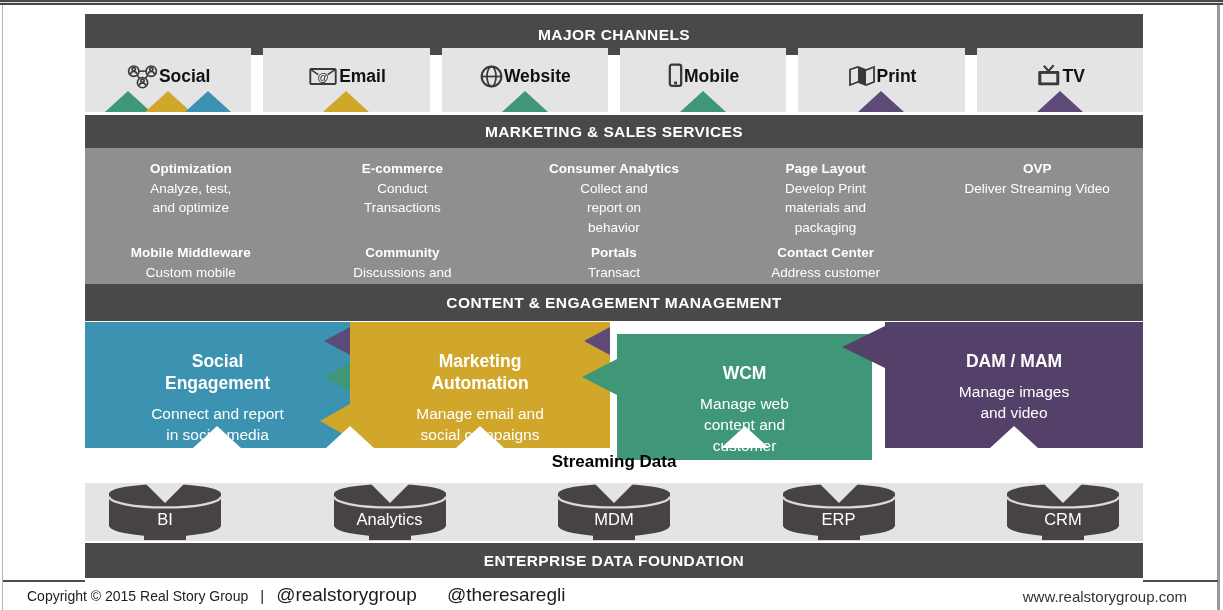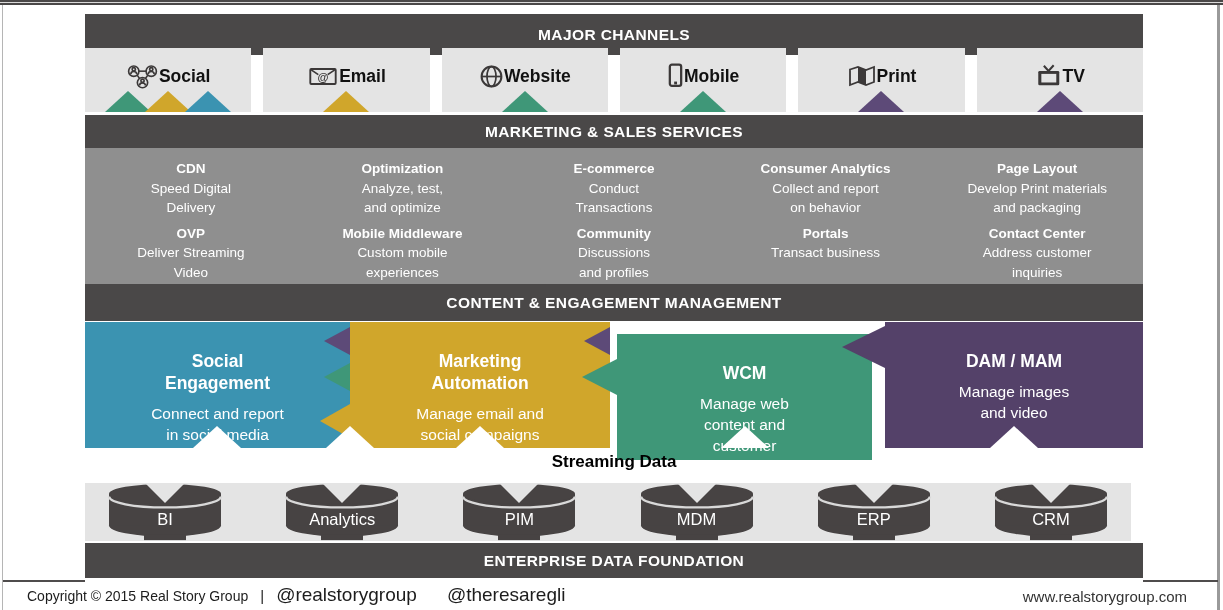--- a/index.html
+++ b/index.html
@@ -79,21 +79,21 @@
   #j2p{left:499px;top:5px;border-right-color:var(--purpleTri,#5d4a78);}
   #j2g{left:497px;top:37px;border-top-width:18px;border-bottom-width:18px;border-right-width:35px;border-right-color:var(--green,#3f9778);}
   #j3p{left:757px;top:4px;border-top-width:21px;border-bottom-width:21px;border-right-width:43px;border-right-color:var(--purple,#544169);}
 
   .wt{position:absolute;bottom:0;width:0;height:0;border-left:24px solid transparent;
       border-right:24px solid transparent;border-bottom:22px solid #fff;}
   #w0{left:108px;} #wj{left:241px;} #w1{left:371px;} #w2{left:636px;} #w3{left:905px;}
 
   
   .ed-label{position:absolute;top:452px;left:0;right:0;text-align:center;font-weight:bold;font-size:17px;color:#000;}
-  .dbband{position:absolute;top:483px;height:58px;left:0;right:12px;background:var(--lightbox,#e4e4e4);
+  .dbband{position:absolute;top:483px;height:58px;left:0;right:0;background:var(--lightbox,#e4e4e4);
           display:flex;justify-content:space-between;padding:0 15px;box-sizing:border-box;}
   .db{position:relative;width:130px;height:58px;}
   .db svg{display:block;}
   .db-label{position:absolute;top:27px;left:0;right:0;text-align:center;color:#fff;font-size:16.5px;}
 
   
   .rule{position:absolute;top:580px;height:2px;background:#4f4c4c;}
   #rule-l{left:3px;width:82px;}
   #rule-r{left:1143px;width:75px;}
   .footer-left{position:absolute;left:27px;top:584px;display:flex;align-items:baseline;color:#1c1c1c;}
@@ -214,24 +214,20 @@
         <div class="tris">
           <i class="tri-up t-purple"></i>
         </div>
       </div>
     </div>
 
     <div class="bar" id="bar-services">MARKETING &amp; SALES SERVICES</div>
 
     <div class="services">
       <div class="svc">
-        <div class="svc-title">CDN</div>
-        <div class="svc-desc">Speed Digital Delivery</div>
-      </div>
-      <div class="svc">
         <div class="svc-title">Optimization</div>
         <div class="svc-desc">Analyze, test, and optimize</div>
       </div>
       <div class="svc">
         <div class="svc-title">E-commerce</div>
         <div class="svc-desc">Conduct Transactions</div>
       </div>
       <div class="svc">
         <div class="svc-title">Consumer Analytics</div>
         <div class="svc-desc">Collect and report on behavior</div>
@@ -321,31 +317,20 @@
       </div>
       <div class="db">
         <svg width="130" height="58" viewBox="0 0 130 64" preserveAspectRatio="none">
           <ellipse cx="65" cy="47" rx="56" ry="12" fill="#474343"></ellipse>
           <rect x="9" y="12" width="112" height="35" fill="#474343"></rect>
           <ellipse cx="65" cy="12" rx="56" ry="11" fill="#474343"></ellipse>
           <polygon points="45,0 85,0 65,22" fill="#e4e4e4"></polygon>
           <path d="M9,15 A56,12 0 0 0 121,15" stroke="#d9d9d9" stroke-width="2.5" fill="none"></path>
           <rect x="44" y="57" width="42" height="6" fill="#474343"></rect>
         </svg>
-        <div class="db-label">PIM</div>
-      </div>
-      <div class="db">
-        <svg width="130" height="58" viewBox="0 0 130 64" preserveAspectRatio="none">
-          <ellipse cx="65" cy="47" rx="56" ry="12" fill="#474343"></ellipse>
-          <rect x="9" y="12" width="112" height="35" fill="#474343"></rect>
-          <ellipse cx="65" cy="12" rx="56" ry="11" fill="#474343"></ellipse>
-          <polygon points="45,0 85,0 65,22" fill="#e4e4e4"></polygon>
-          <path d="M9,15 A56,12 0 0 0 121,15" stroke="#d9d9d9" stroke-width="2.5" fill="none"></path>
-          <rect x="44" y="57" width="42" height="6" fill="#474343"></rect>
-        </svg>
         <div class="db-label">MDM</div>
       </div>
       <div class="db">
         <svg width="130" height="58" viewBox="0 0 130 64" preserveAspectRatio="none">
           <ellipse cx="65" cy="47" rx="56" ry="12" fill="#474343"></ellipse>
           <rect x="9" y="12" width="112" height="35" fill="#474343"></rect>
           <ellipse cx="65" cy="12" rx="56" ry="11" fill="#474343"></ellipse>
           <polygon points="45,0 85,0 65,22" fill="#e4e4e4"></polygon>
           <path d="M9,15 A56,12 0 0 0 121,15" stroke="#d9d9d9" stroke-width="2.5" fill="none"></path>
           <rect x="44" y="57" width="42" height="6" fill="#474343"></rect>

